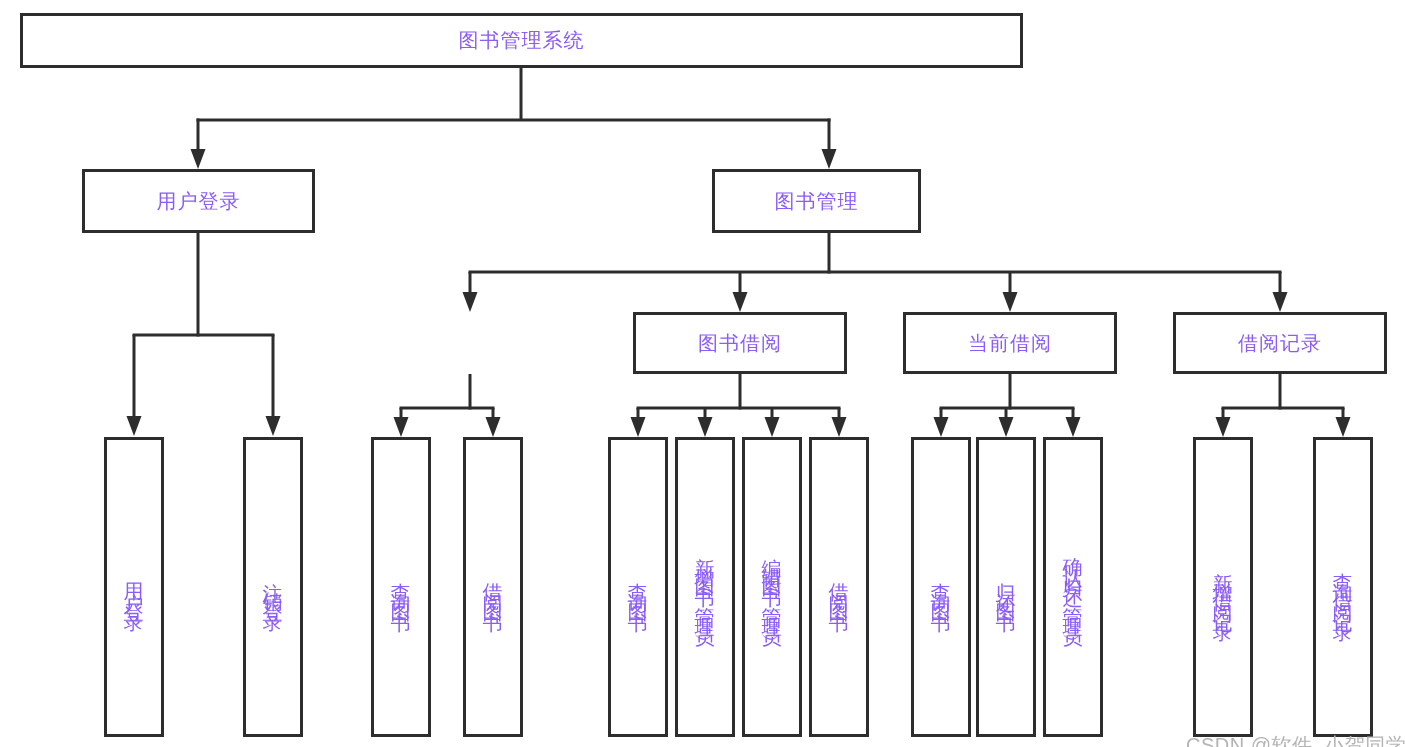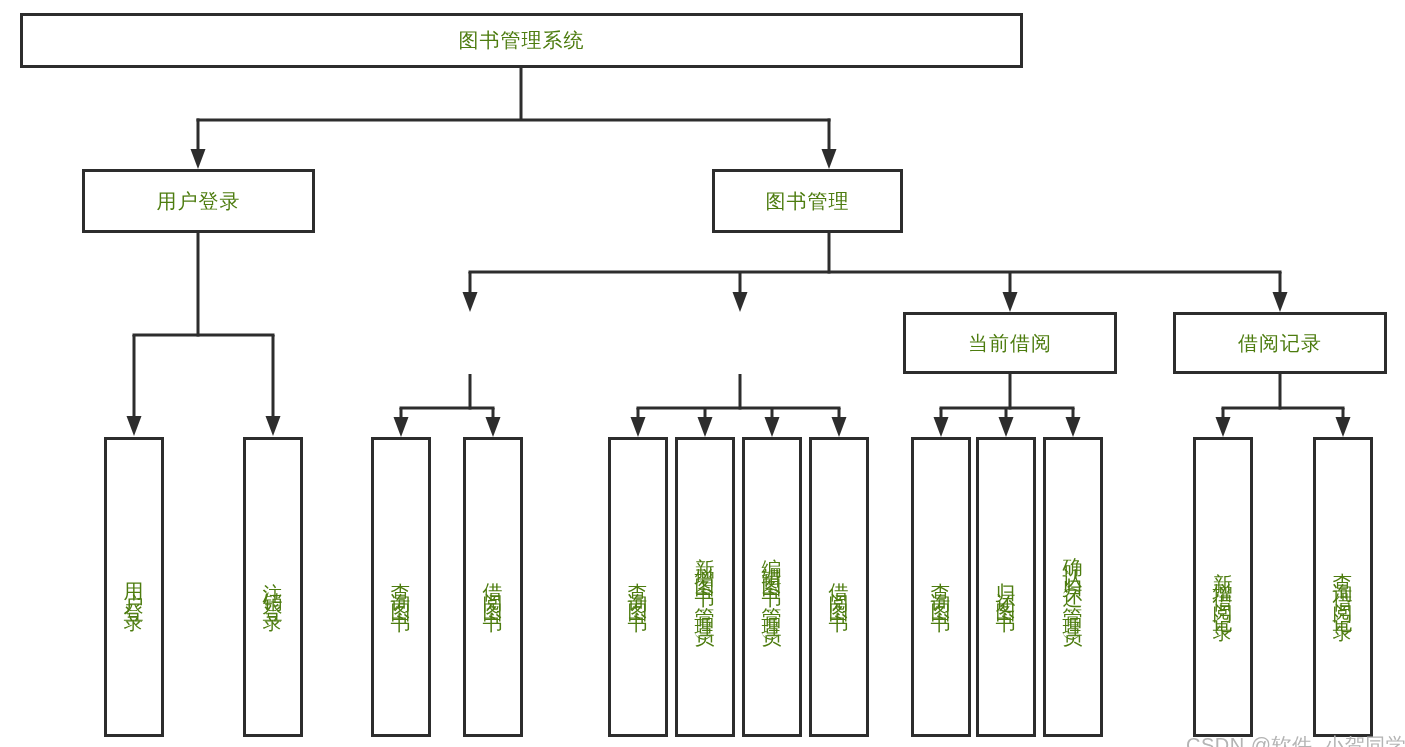--- a/index.html
+++ b/index.html
@@ -22,21 +22,21 @@
     z-index: 0;
   }
   .node {
     position: absolute;
     box-sizing: border-box;
     border: 3px solid #2d2d2d;
     background: #ffffff;
     display: flex;
     align-items: center;
     justify-content: center;
-    color: #4d7c0f;
+    color: #8b5cf6;
     font-size: 20px;
     z-index: 1;
     letter-spacing: 1px;
   }
   .node.leaf {
     width: 60px;
     height: 300px;
     top: 437px;
   }
   .node.leaf .vtext {
@@ -130,24 +130,27 @@
     </g>
   </svg>
 
   <div class="node" style="left:20px; top:13px; width:1003px; height:55px;">
     <span>图书管理系统</span>
   </div>
 
   <div class="node lvl2" style="left:82px; width:233px;">
     <span>用户登录</span>
   </div>
-  <div class="node lvl2" style="left:712px; width:191px;">
+  <div class="node lvl2" style="left:712px; width:209px;">
     <span>图书管理</span>
   </div>
 
+  <div class="node lvl3" style="left:633px;">
+    <span>图书借阅</span>
+  </div>
   <div class="node lvl3" style="left:1173px;">
     <span>借阅记录</span>
   </div>
   <div class="node lvl3" style="left:903px;">
     <span>当前借阅</span>
   </div>
 
   <div class="node leaf" style="left:104px;">
     <span class="vtext">用户登录</span>
   </div>

